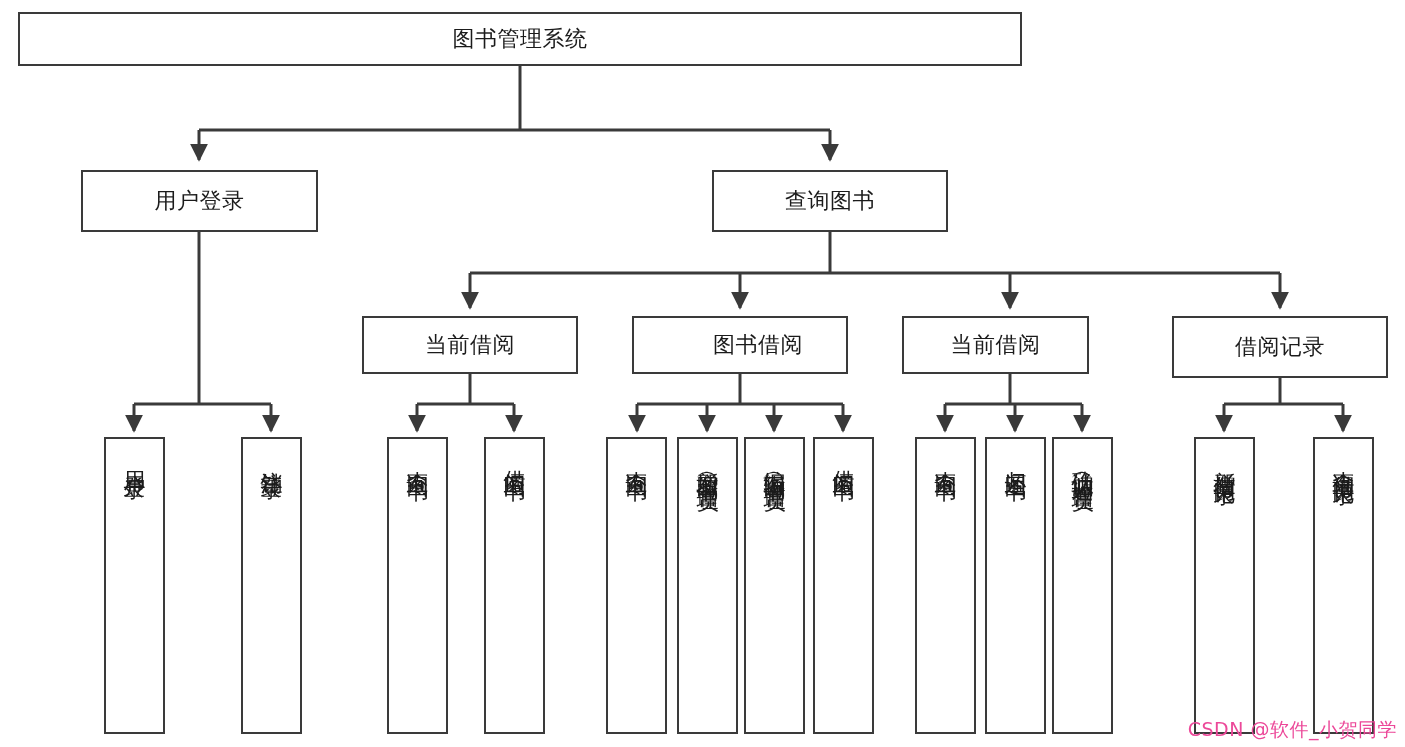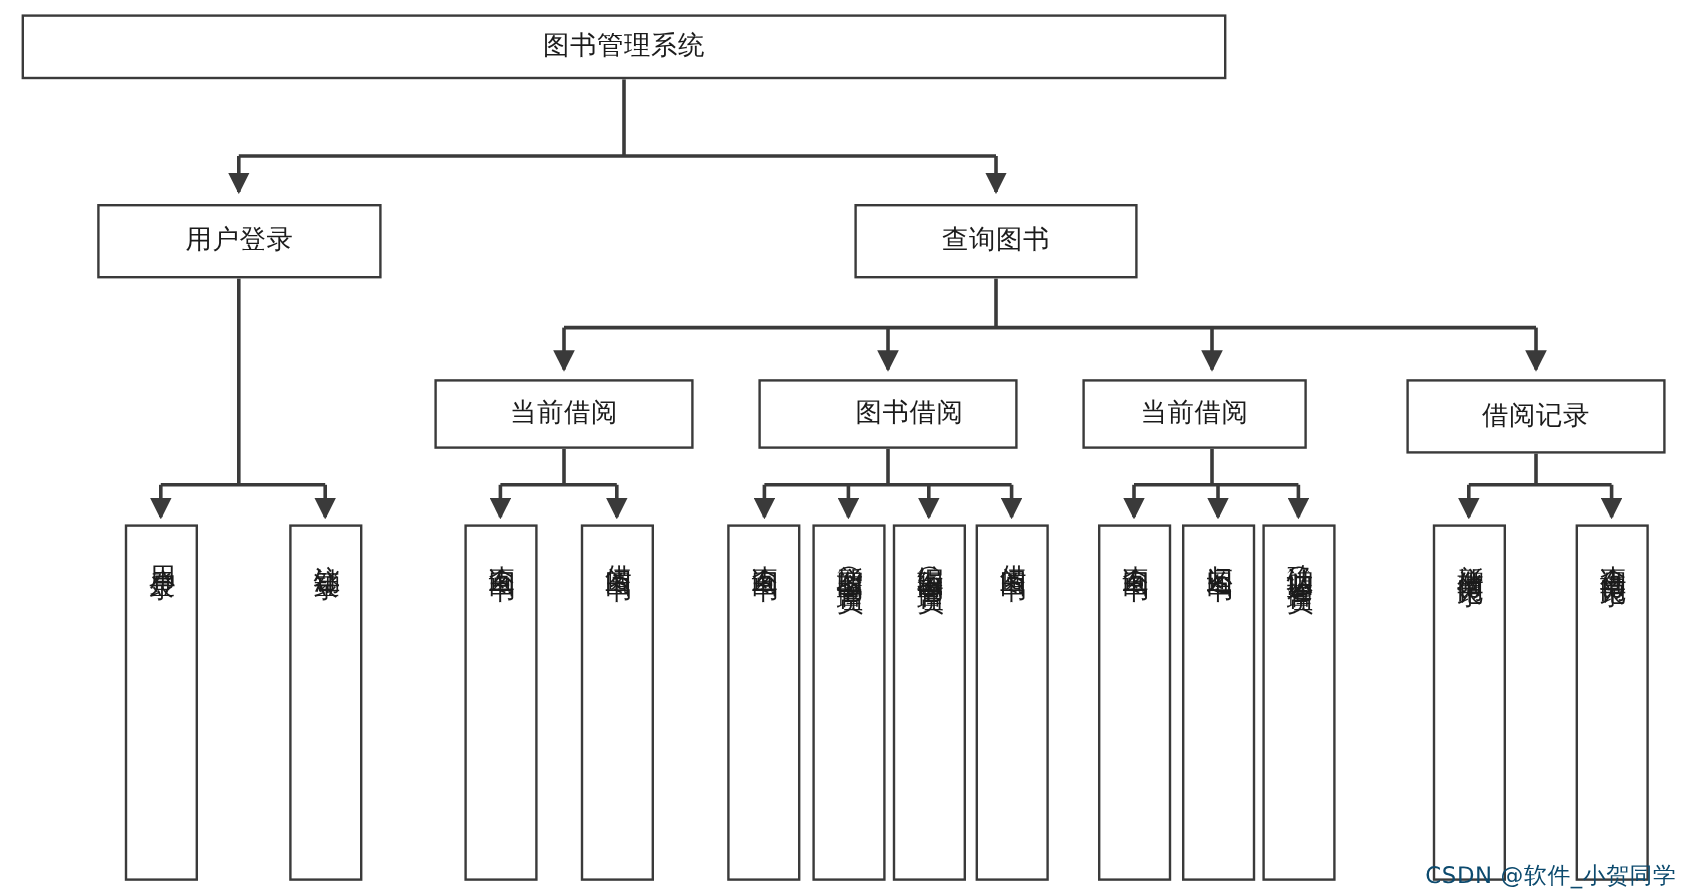--- a/index.html
+++ b/index.html
@@ -54,21 +54,21 @@
     line-height: 1.08;
     letter-spacing: 3px;
     white-space: normal;
     max-height: 268px;
   }
   .watermark {
     position: absolute;
     right: 8px;
     bottom: 4px;
     font-size: 19px;
-    color: #0c4a6e;
+    color: #ec4899;
     letter-spacing: 0.5px;
     white-space: nowrap;
     user-select: none;
   }
 </style>
 </head>
 <body>
 
 <div id="canvas">
 

